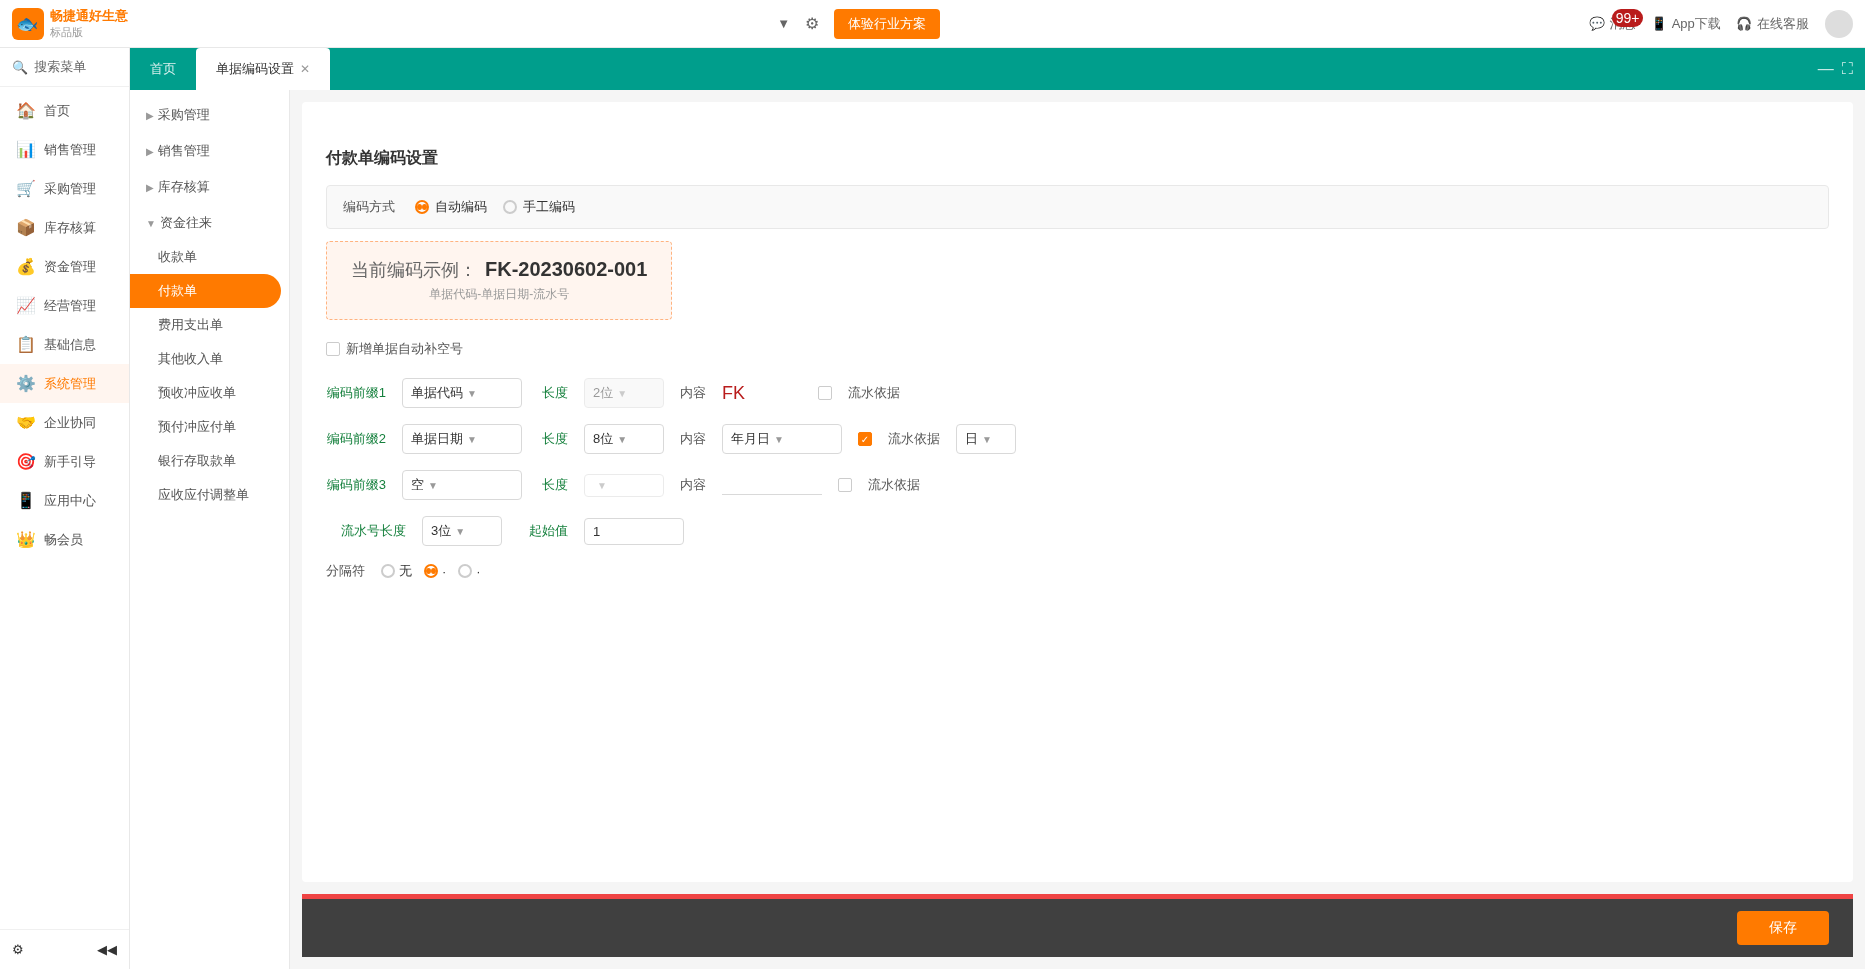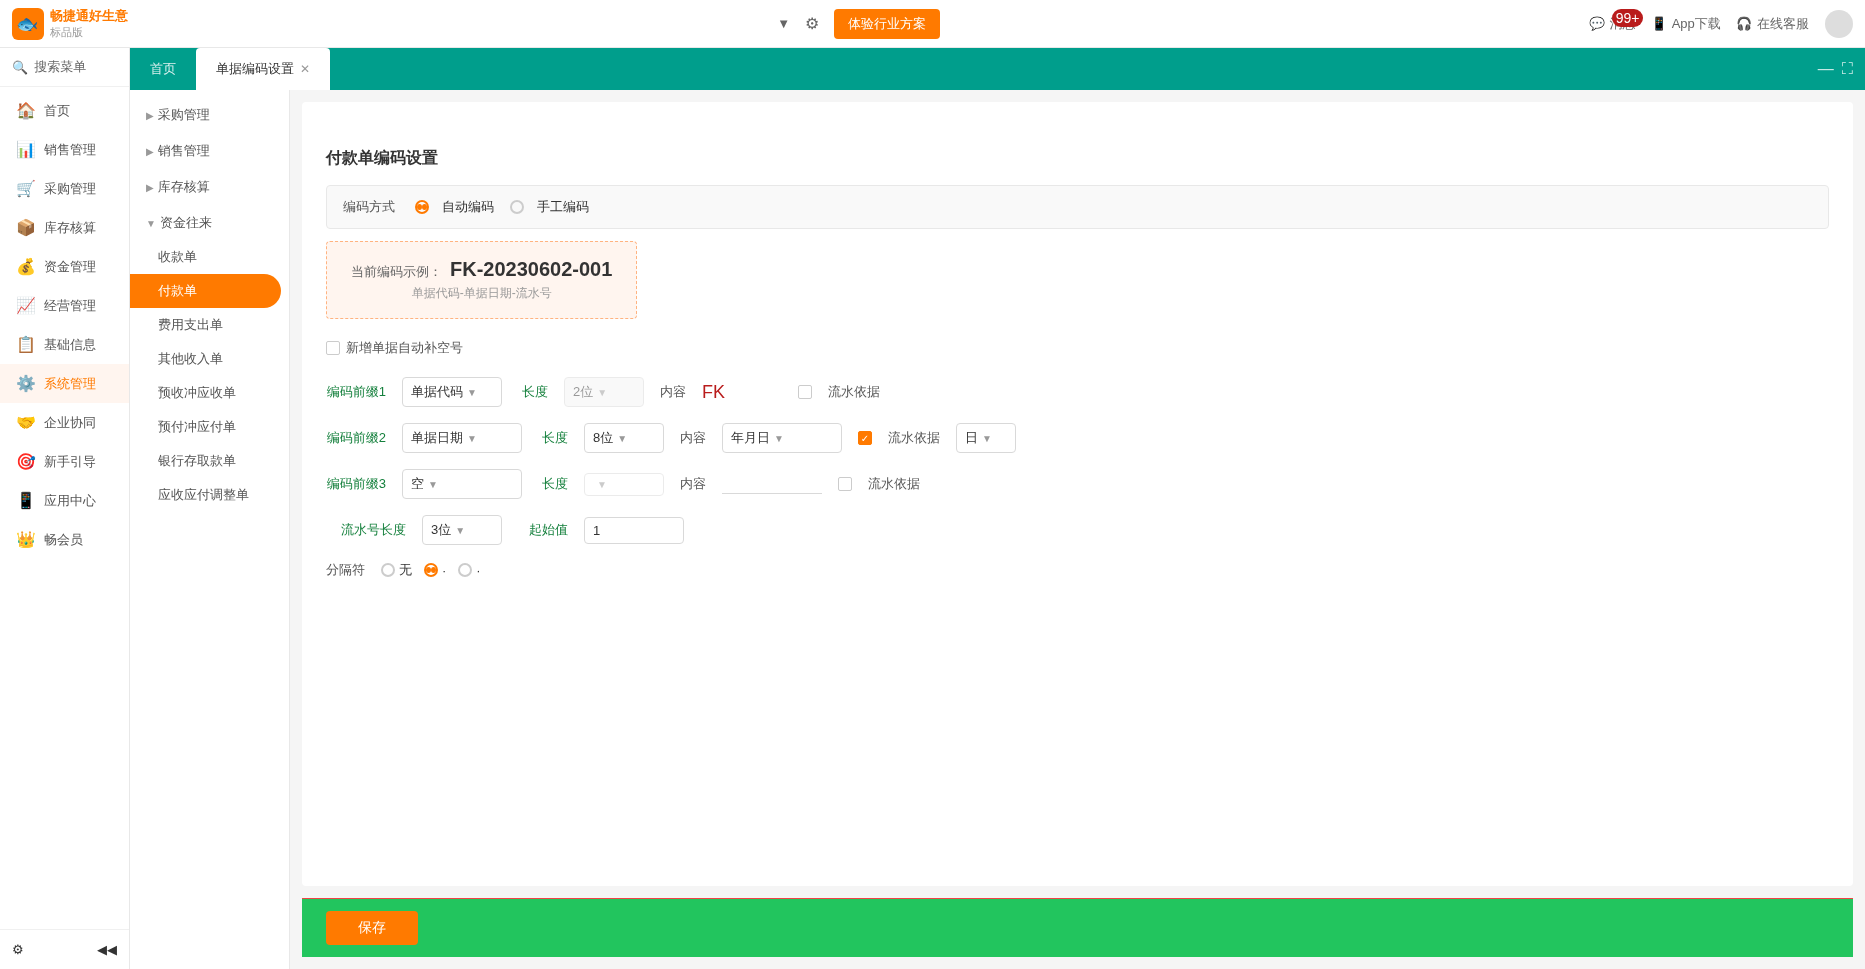--- a/index.html
+++ b/index.html
@@ -163,21 +163,21 @@
       align-items: center;
       gap: 20px;
       padding: 12px 16px;
       background: #f9f9f9;
       border: 1px solid #e8e8e8;
       border-radius: 4px;
       margin-bottom: 12px;
     }
     .encoding-label { color: #555; font-size: 13px; }
     .radio-group { display: flex; align-items: center; gap: 16px; }
-    .radio-item { display: flex; align-items: center; gap: 13px; cursor: pointer; font-size: 13px; }
+    .radio-item { display: flex; align-items: center; gap: 6px; cursor: pointer; font-size: 13px; }
     .radio-btn { width: 14px; height: 14px; border-radius: 50%; border: 2px solid #ccc; display: flex; align-items: center; justify-content: center; }
     .radio-btn.checked { border-color: #ff7a00; }
     .radio-btn.checked::after { content: ''; width: 6px; height: 6px; border-radius: 50%; background: #ff7a00; }
 
     
     .info-text {
       font-size: 12px;
       color: #555;
       margin-bottom: 16px;
       line-height: 1.6;
@@ -234,24 +234,25 @@
     .flow-label { color: #555; font-size: 13px; }
 
     
     .sep-row { display: flex; align-items: center; gap: 16px; margin-bottom: 20px; }
     .sep-label { color: #555; font-size: 13px; }
     .sep-options { display: flex; align-items: center; gap: 12px; }
     .sep-option { display: flex; align-items: center; gap: 4px; font-size: 13px; cursor: pointer; }
 
     
     .bottom-bar {
-      background: #22c55e;
-      border-top: 1px solid #ef4444;
+      background: #404040;
+      border-top: 5px solid #ef4444;
       padding: 12px 24px;
       display: flex;
+      justify-content: flex-end;
       margin: 0 12px 12px;
     }
     .save-btn {
       background: #ff7a00;
       color: #fff;
       border: none;
       border-radius: 4px;
       padding: 8px 32px;
       font-size: 14px;
       cursor: pointer;
@@ -434,36 +435,36 @@
               <span>手工编码</span>
             </label>
           </div>
         </div>
 
         
 
         
         <div class="code-preview">
           <div style="display:flex;align-items:baseline;gap:8px;">
-            <span style="font-size:13px;color:#666;">当前编码示例：</span>
+            <span style="font-size:18px;color:#666;">当前编码示例：</span>
             <span class="code-preview-main">FK-20230602-001</span>
           </div>
           <div class="code-preview-sub">单据代码-单据日期-流水号</div>
         </div>
 
         
         <div class="auto-fill-row">
           <div class="checkbox"></div>
           <span>新增单据自动补空号</span>
         </div>
 
         
         <div class="form-row">
           <span class="form-label">编码前缀1</span>
-          <div class="form-select" style="width:100px;">
+          <div class="form-select" style="width:120px;">
             <span>单据代码</span>
             <span class="arrow">▼</span>
           </div>
           <span class="form-label" style="width:30px;">长度</span>
           <div class="form-select length-select" style="opacity:0.5;background:#f5f5f5;">
             <span>2位</span>
             <span class="arrow">▼</span>
           </div>
           <span class="content-label">内容</span>
           <span class="content-value" style="min-width:80px;">FK</span>

